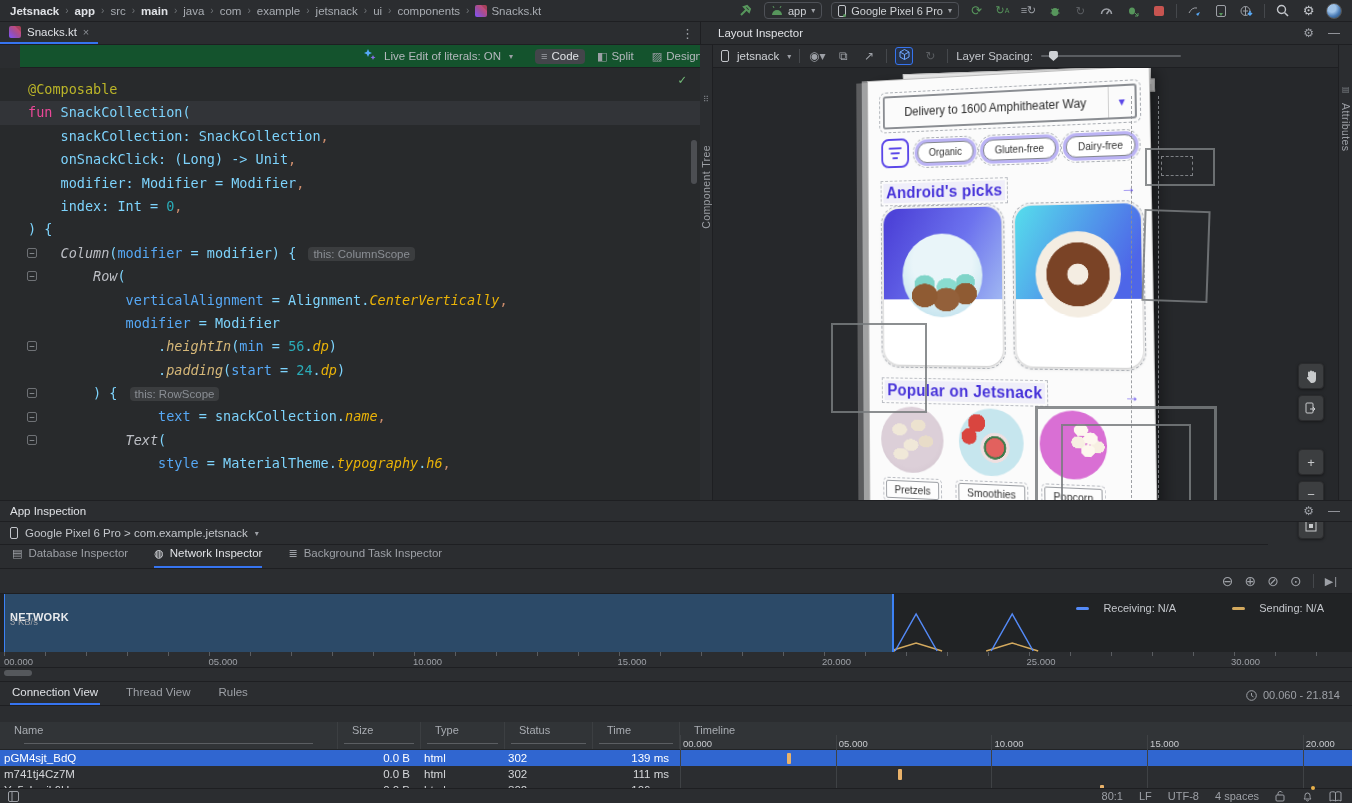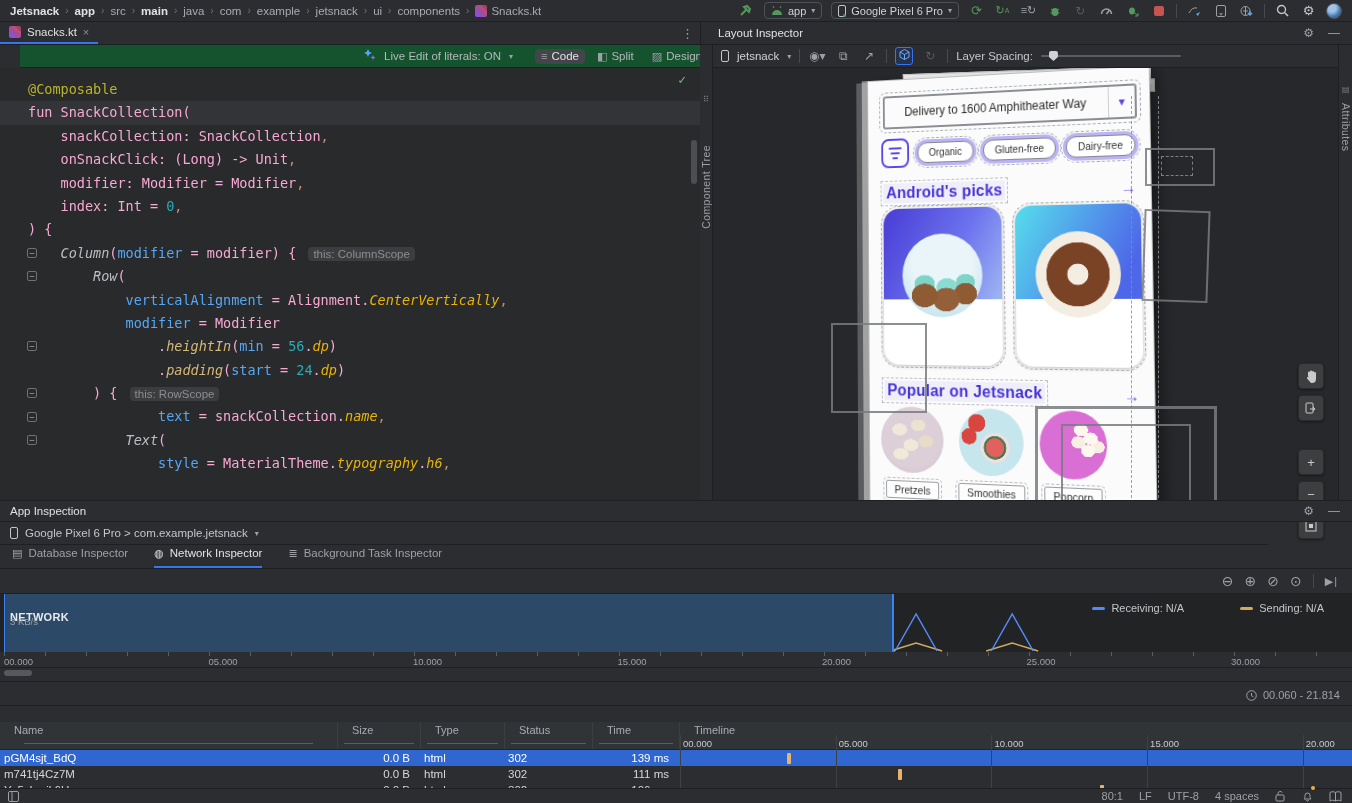--- a/index.html
+++ b/index.html
@@ -66,24 +66,24 @@
   #strip-left .sicon{position:absolute;top:50px;left:3px;font-size:8px;color:#7f8archive388;color:#7f8388;}
   #strip-right{left:1338px;top:45px;width:14px;height:455px;background:#2b2d30;border-left:1px solid #1e1f22;color:#9da0a6;}
   #strip-right .vtext{position:absolute;top:58px;left:1px;writing-mode:vertical-rl;font-size:10.5px;letter-spacing:.4px;}
   #strip-right .sicon{position:absolute;top:40px;left:3px;font-size:8px;color:#7f8388;}
 
   
   #editor{left:0;top:68px;width:700px;height:432px;background:#282a2c;overflow:hidden;font-family:"DejaVu Sans Mono","Liberation Mono",monospace;font-size:13.5px;}
   #code{position:absolute;left:0;top:10px;width:700px;}
   .code-line{height:23.4px;line-height:23.4px;white-space:pre;padding-left:28px;color:#bcbec4;}
   .code-line.current{background:#323438;}
-  .tok-ann{color:#bbb529;} .tok-kw{color:#f9a8d4;text-align:center;} .tok-p{color:#56a8f5;}
+  .tok-ann{color:#bbb529;} .tok-kw{color:#ec4899;text-align:center;} .tok-p{color:#56a8f5;}
   .tok-num{color:#2aacb8;} .tok-prop{color:#eab308;font-style:italic;}
   .tok-ext{color:#d5b778;font-style:italic;} .tok-comp{color:#bcbec4;font-style:italic;}
-  .tok-plain{color:#f9a8d4;} .tok-cm{color:#cf8e6d;}
+  .tok-plain{color:#7dd3fc;} .tok-cm{color:#cf8e6d;}
   .hint{background:#3b3d3f;color:#8a8e94;border-radius:4px;padding:1px 5px;font-size:11.5px;
     font-family:"Liberation Sans",sans-serif;margin-left:4px;}
   .fold{position:absolute;left:27px;width:10px;height:10px;border:1px solid #6e7175;border-radius:2px;
     color:#9da0a6;font-size:9px;line-height:8px;text-align:center;background:#282a2c;}
   #ed-check{position:absolute;right:14px;top:4px;color:#73bd79;font-size:13px;}
   #ed-scroll{position:absolute;right:3px;top:72px;width:6px;height:44px;background:#55585c;border-radius:3px;opacity:.8;}
 
   
   #viewport{left:713px;top:68px;width:625px;height:432px;background:#26282b;overflow:hidden;}
   .wire{position:absolute;border:2px solid #787b7e;opacity:.85;}
@@ -172,21 +172,21 @@
   #net-toolbar{left:0;top:569px;width:1352px;height:25px;background:#2b2d30;border-bottom:1px solid #1e1f22;
     display:flex;align-items:center;justify-content:flex-end;gap:11px;padding-right:14px;color:#9da0a6;font-size:14px;}
   #net-toolbar .sm{font-size:11px;letter-spacing:1px;}
 
   
   #chart{left:0;top:594px;width:1352px;height:58px;background:#212325;overflow:hidden;}
   #chart-sel{position:absolute;top:0;bottom:0;background:#2c4a68;border-left:1px solid #3c82f6;border-right:2px solid #3c82f6;}
   #chart-label{position:absolute;left:10px;top:17px;color:#e8eaed;font-size:11px;font-weight:bold;letter-spacing:.3px;}
   #chart-rate{position:absolute;left:10px;top:22px;color:#9da0a6;font-size:9.5px;}
   #legend{position:absolute;right:28px;top:8px;display:flex;gap:56px;}
-  .leg-item{display:flex;align-items:center;gap:6px;color:#c3c6cb;font-size:11px;}
+  .leg-item{display:flex;align-items:center;gap:14px;color:#c3c6cb;font-size:11px;}
   .leg-swatch{width:13px;height:3px;border-radius:1.5px;}
   #axis{left:0;top:652px;width:1352px;height:16px;background:#2b2d30;position:relative;
     border-bottom:1px solid #1e1f22;}
   #axis .ticks{position:absolute;left:4px;top:0;right:0;height:4px;
     background:repeating-linear-gradient(to right,#5a5d61 0 1px,transparent 1px 41px);}
   .ax-lab{position:absolute;top:4px;color:#9da0a6;font-size:9.5px;}
   #hpill{left:4px;top:670px;width:28px;height:6px;background:#55585c;border-radius:3px;}
 
   
   #conn-tabs{left:0;top:681px;width:1352px;height:25px;background:#2b2d30;border-top:1px solid #1e1f22;
@@ -593,20 +593,25 @@
       <span class="ax-lab" style="left: 208.5px;">05.000</span>
       <span class="ax-lab" style="left: 413px;">10.000</span>
       <span class="ax-lab" style="left: 617.5px;">15.000</span>
       <span class="ax-lab" style="left: 822px;">20.000</span>
       <span class="ax-lab" style="left: 1026.5px;">25.000</span>
       <span class="ax-lab" style="left: 1231px;">30.000</span>
     </div>
   <div id="hpill" class="abs"></div>
 
   <div id="conn-tabs" class="abs">
+    <span id="ctabs-wrap" style="display:flex;gap:24px;">
+        <span class="conn-tab active">Connection View</span>
+        <span class="conn-tab">Thread View</span>
+        <span class="conn-tab">Rules</span>
+      </span>
     <span id="time-range">
       <svg width="11" height="11" viewBox="0 0 11 11">
           <circle cx="5.5" cy="5.5" r="4.8" stroke="#9da0a6" fill="none"></circle>
           <path d="M5.5 3 v2.7 l2 1.2" stroke="#9da0a6" fill="none"></path>
         </svg>
       <span>00.060 - 21.814</span>
     </span>
   </div>
 
   <div id="conn-table" class="abs">

